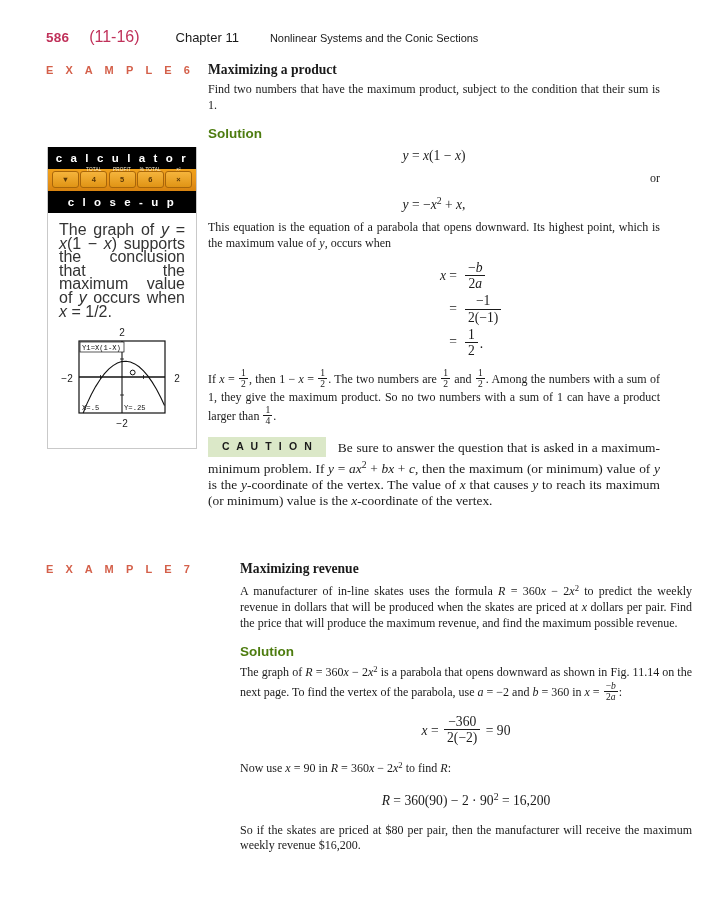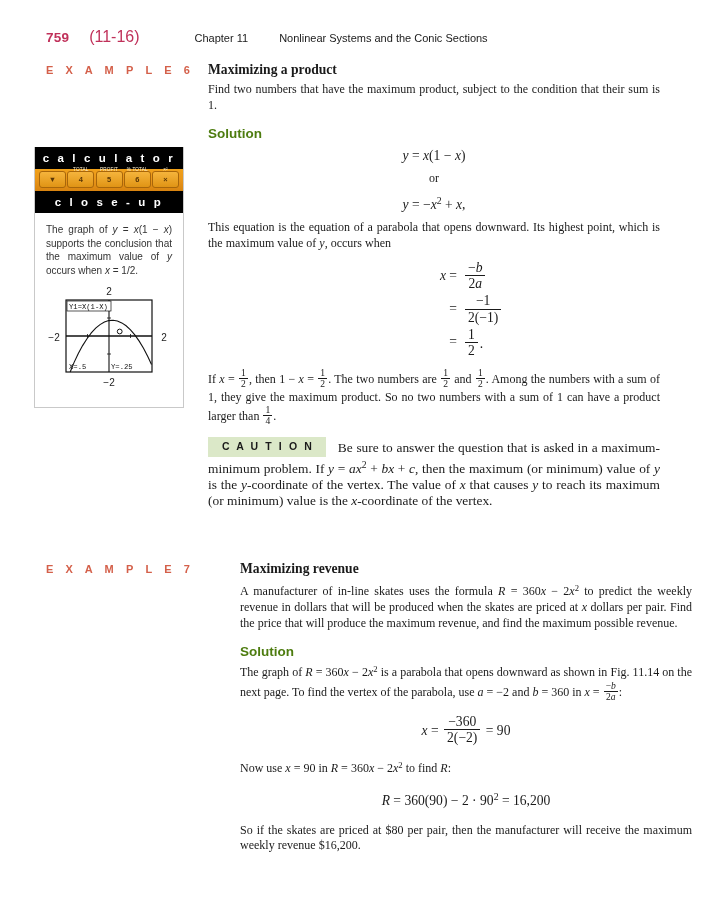--- a/index.html
+++ b/index.html
@@ -38,23 +38,23 @@
     letter-spacing: .2px;
   }
   .runhead .sect {
     font-family: "Liberation Sans", "DejaVu Sans", sans-serif;
     font-size: 16px;
     color: #c0315a;
     margin-left: 20px;
   }
   .runhead .chap {
     font-family: "Liberation Sans", "DejaVu Sans", sans-serif;
-    font-size: 11px;
+    font-size: 13px;
     color: #1a1a1a;
-    margin-left: 55px;
+    margin-left: 36px;
   }
   .runhead .chaptitle {
     font-family: "Liberation Sans", "DejaVu Sans", sans-serif;
     font-size: 11px;
     color: #1a1a1a;
     margin-left: 31px;
   }
 
   
   .exlabel {
@@ -87,21 +87,21 @@
     color: #4d7c0f;
     margin: 0 0 3px 0;
   }
   p.body {
     margin: 0 0 6px 0;
     font-size: 12px;
     line-height: 15.8px;
     text-align: justify;
     text-justify: inter-word;
   }
-  p.body.nojust { text-align: center; }
+  p.body.nojust { text-align: right; }
 
   .eq {
     text-align: center;
     font-size: 13.6px;
     margin: 7px 0 7px 0;
     line-height: 16px;
   }
 
   i.v { font-style: italic; }
 
@@ -170,21 +170,21 @@
     letter-spacing: 2.1px;
     padding: 2.5px 12px 2.5px 14px;
     border-radius: 0;
     margin-right: 12px;
     vertical-align: 1px;
   }
 
   
   .calcbox {
     position: absolute;
-    left: 34px;
+    left: 47px;
     top: 147px;
     width: 150px;
     border: 1px solid #c9c9c9;
     border-top: none;
     background: #fff;
     box-sizing: border-box;
   }
   .calc-banner {
     background: #000;
     padding: 0;
@@ -230,40 +230,40 @@
     right: 0;
     text-align: center;
     font-family: "Liberation Sans", "DejaVu Sans", sans-serif;
     font-size: 4.6px;
     color: #fdf0d0;
     letter-spacing: .2px;
     white-space: nowrap;
   }
   .calc-caption {
     font-family: "Liberation Sans", "DejaVu Sans", sans-serif;
-    font-size: 10px;
+    font-size: 16px;
     line-height: 13.6px;
     color: #333;
     padding: 10px 11px 4px 11px;
     text-align: justify;
   }
   .calc-graph {
     padding: 4px 0 14px 0;
     display: flex;
     justify-content: center;
   }
   .calcpad { width: 126px; position: relative; }
 </style>
 </head>
 <body>
 
 <div class="page">
 
   <div class="runhead">
-    <span class="pgnum">759</span><span class="sect">(11-16)</span><span class="chap">Chapter 11</span><span class="chaptitle">Nonlinear Systems and the Conic Sections</span>
+    <span class="pgnum">586</span><span class="sect">(11-16)</span><span class="chap">Chapter 11</span><span class="chaptitle">Nonlinear Systems and the Conic Sections</span>
   </div>
 
   <div class="exlabel" style="top:64px;">E X A M P L E   6</div>
 
   <div class="col" style="top:62px;">
     <div class="subhead">Maximizing a product</div>
     <p class="body">Find two numbers that have the maximum product, subject to the condition that their sum is 1.</p>
 
     <div class="solution" style="margin-top:12px;">Solution</div>
 

